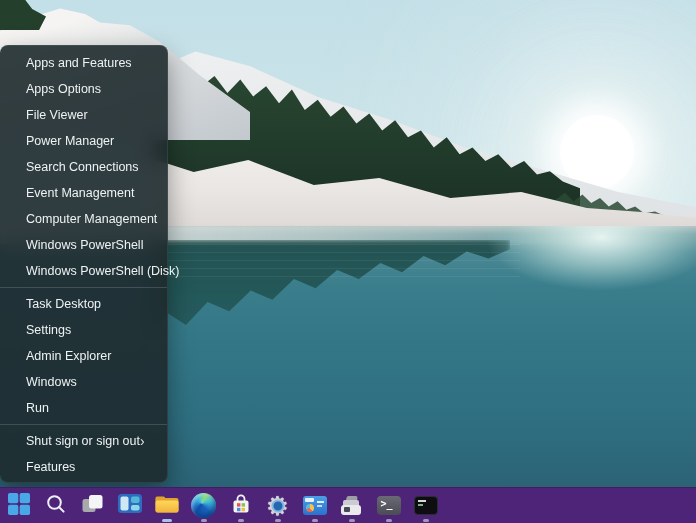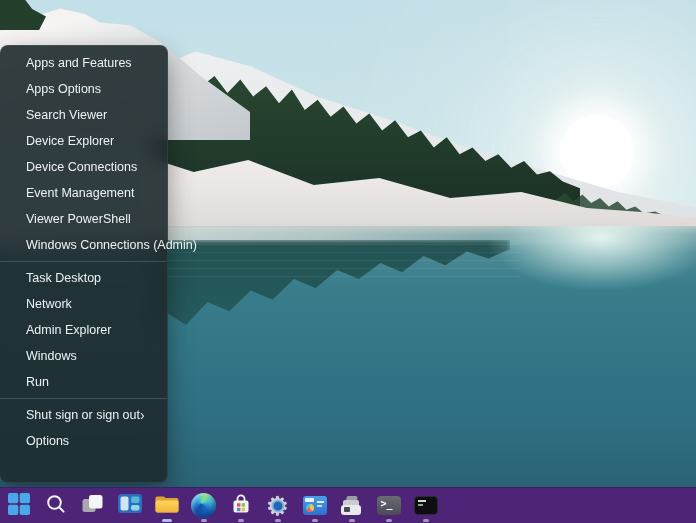--- a/index.html
+++ b/index.html
@@ -104,60 +104,63 @@
   </div>
 
   <div class="winx">
     <div class="mi">
         <span>Apps and Features</span>
       </div>
     <div class="mi">
         <span>Apps Options</span>
       </div>
     <div class="mi">
-        <span>Search Viewer</span>
-      </div>
-    <div class="mi">
-        <span>Device Explorer</span>
-      </div>
-    <div class="mi">
-        <span>Device Connections</span>
+        <span>File Viewer</span>
+      </div>
+    <div class="mi">
+        <span>Power Manager</span>
+      </div>
+    <div class="mi">
+        <span>Search Connections</span>
       </div>
     <div class="mi">
         <span>Event Management</span>
       </div>
     <div class="mi">
-        <span>Viewer PowerShell</span>
-      </div>
-    <div class="mi">
-        <span>Windows Connections (Admin)</span>
+        <span>Computer Management</span>
+      </div>
+    <div class="mi">
+        <span>Windows PowerShell</span>
+      </div>
+    <div class="mi">
+        <span>Windows PowerShell (Disk)</span>
       </div>
     <div class="msep"></div>
     <div class="mi">
         <span>Task Desktop</span>
       </div>
     <div class="mi">
-        <span>Network</span>
+        <span>Settings</span>
       </div>
     <div class="mi">
         <span>Admin Explorer</span>
       </div>
     <div class="mi">
         <span>Windows</span>
       </div>
     <div class="mi">
         <span>Run</span>
       </div>
     <div class="msep"></div>
     <div class="mi">
       <span>Shut sign or sign out</span>
       <span class="arrow">›</span>
     </div>
     <div class="mi">
-        <span>Options</span>
+        <span>Features</span>
       </div>
   </div>
 
   <div class="taskbar">
 
     <div class="tb-btn">
       <span>
         <svg width="24" height="24" viewBox="0 0 24 24">
           <rect x="1" y="1" width="10.3" height="10.3" rx="1.8" fill="#49a8e8"></rect>
           <rect x="12.7" y="1" width="10.3" height="10.3" rx="1.8" fill="#49a8e8"></rect>

